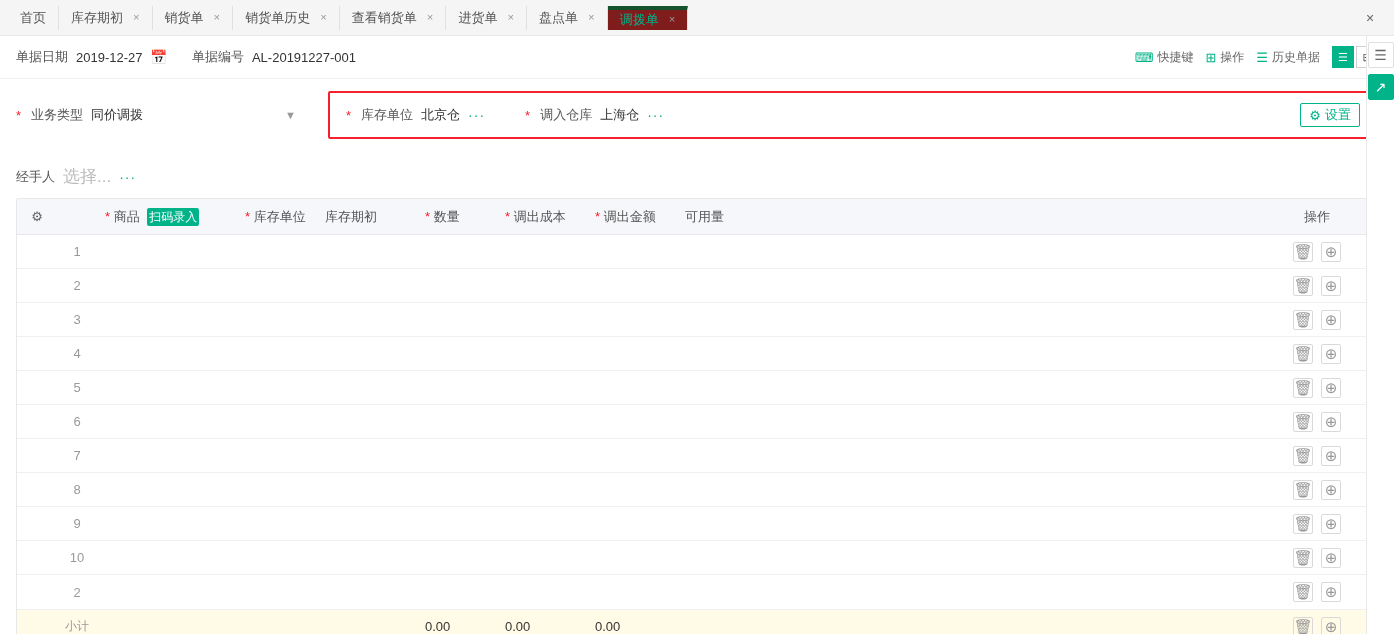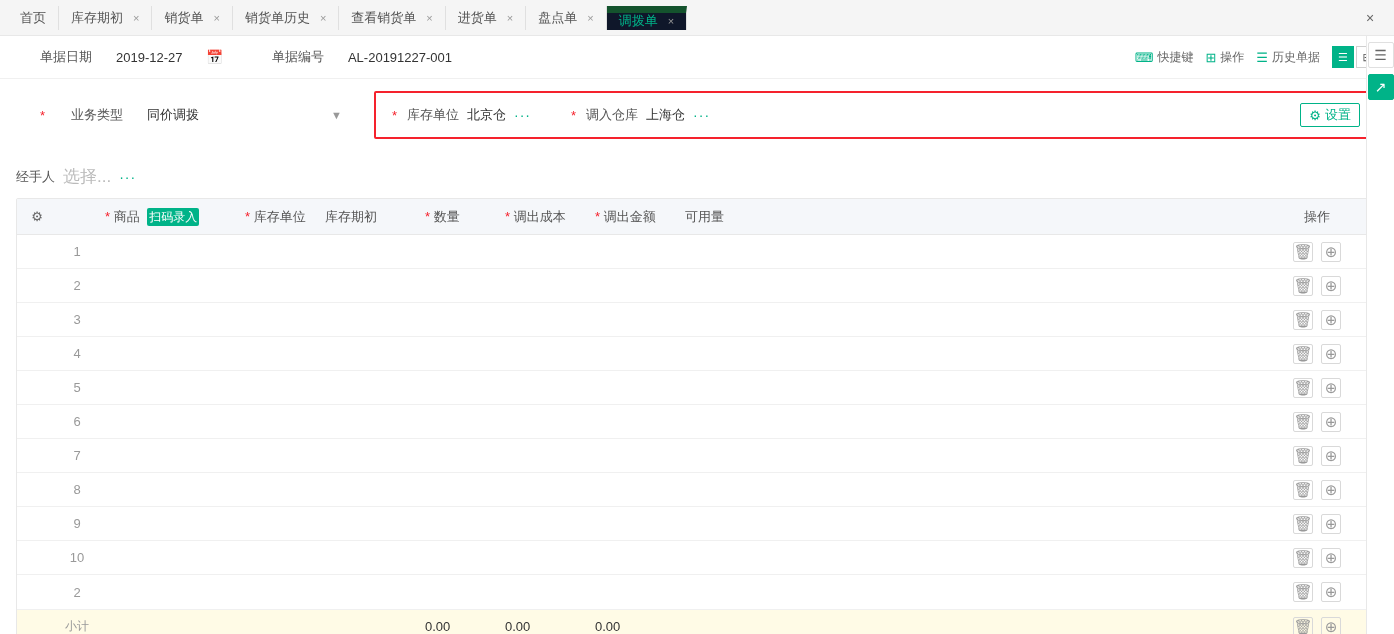--- a/index.html
+++ b/index.html
@@ -18,25 +18,26 @@
       display: flex;
       align-items: center;
       padding: 0 12px;
       height: 24px;
       cursor: pointer;
       font-size: 13px;
       color: #555;
       border-right: 1px solid #e0e0e0;
       gap: 6px;
       white-space: nowrap;
+      font-family: Liberation Mono, monospace;
     }
     .tab-item.active {
-      background: #0f172a;
+      background: #7f1d1d;
       color: #00b388;
-      border-top: 7px solid #14532d;
+      border-top: 4px solid #14532d;
       font-weight: 500;
     }
     .tab-close {
       font-size: 11px;
       color: #999;
       cursor: pointer;
       margin-left: 4px;
     }
     .tab-bar-right {
       margin-left: auto;
@@ -67,24 +68,23 @@
     .form-header {
       display: flex;
       align-items: center;
       padding: 10px 16px;
       border-bottom: 1px solid #f0f0f0;
       gap: 24px;
     }
     .form-field {
       display: flex;
       align-items: center;
-      gap: 24px;
+      gap: 8px;
       font-size: 13px;
       color: #555;
-      margin-left: 24px;
     }
     .calendar-icon {
       color: #00b388;
       cursor: pointer;
       font-size: 14px;
     }
     .header-actions {
       margin-left: auto;
       display: flex;
       align-items: center;

